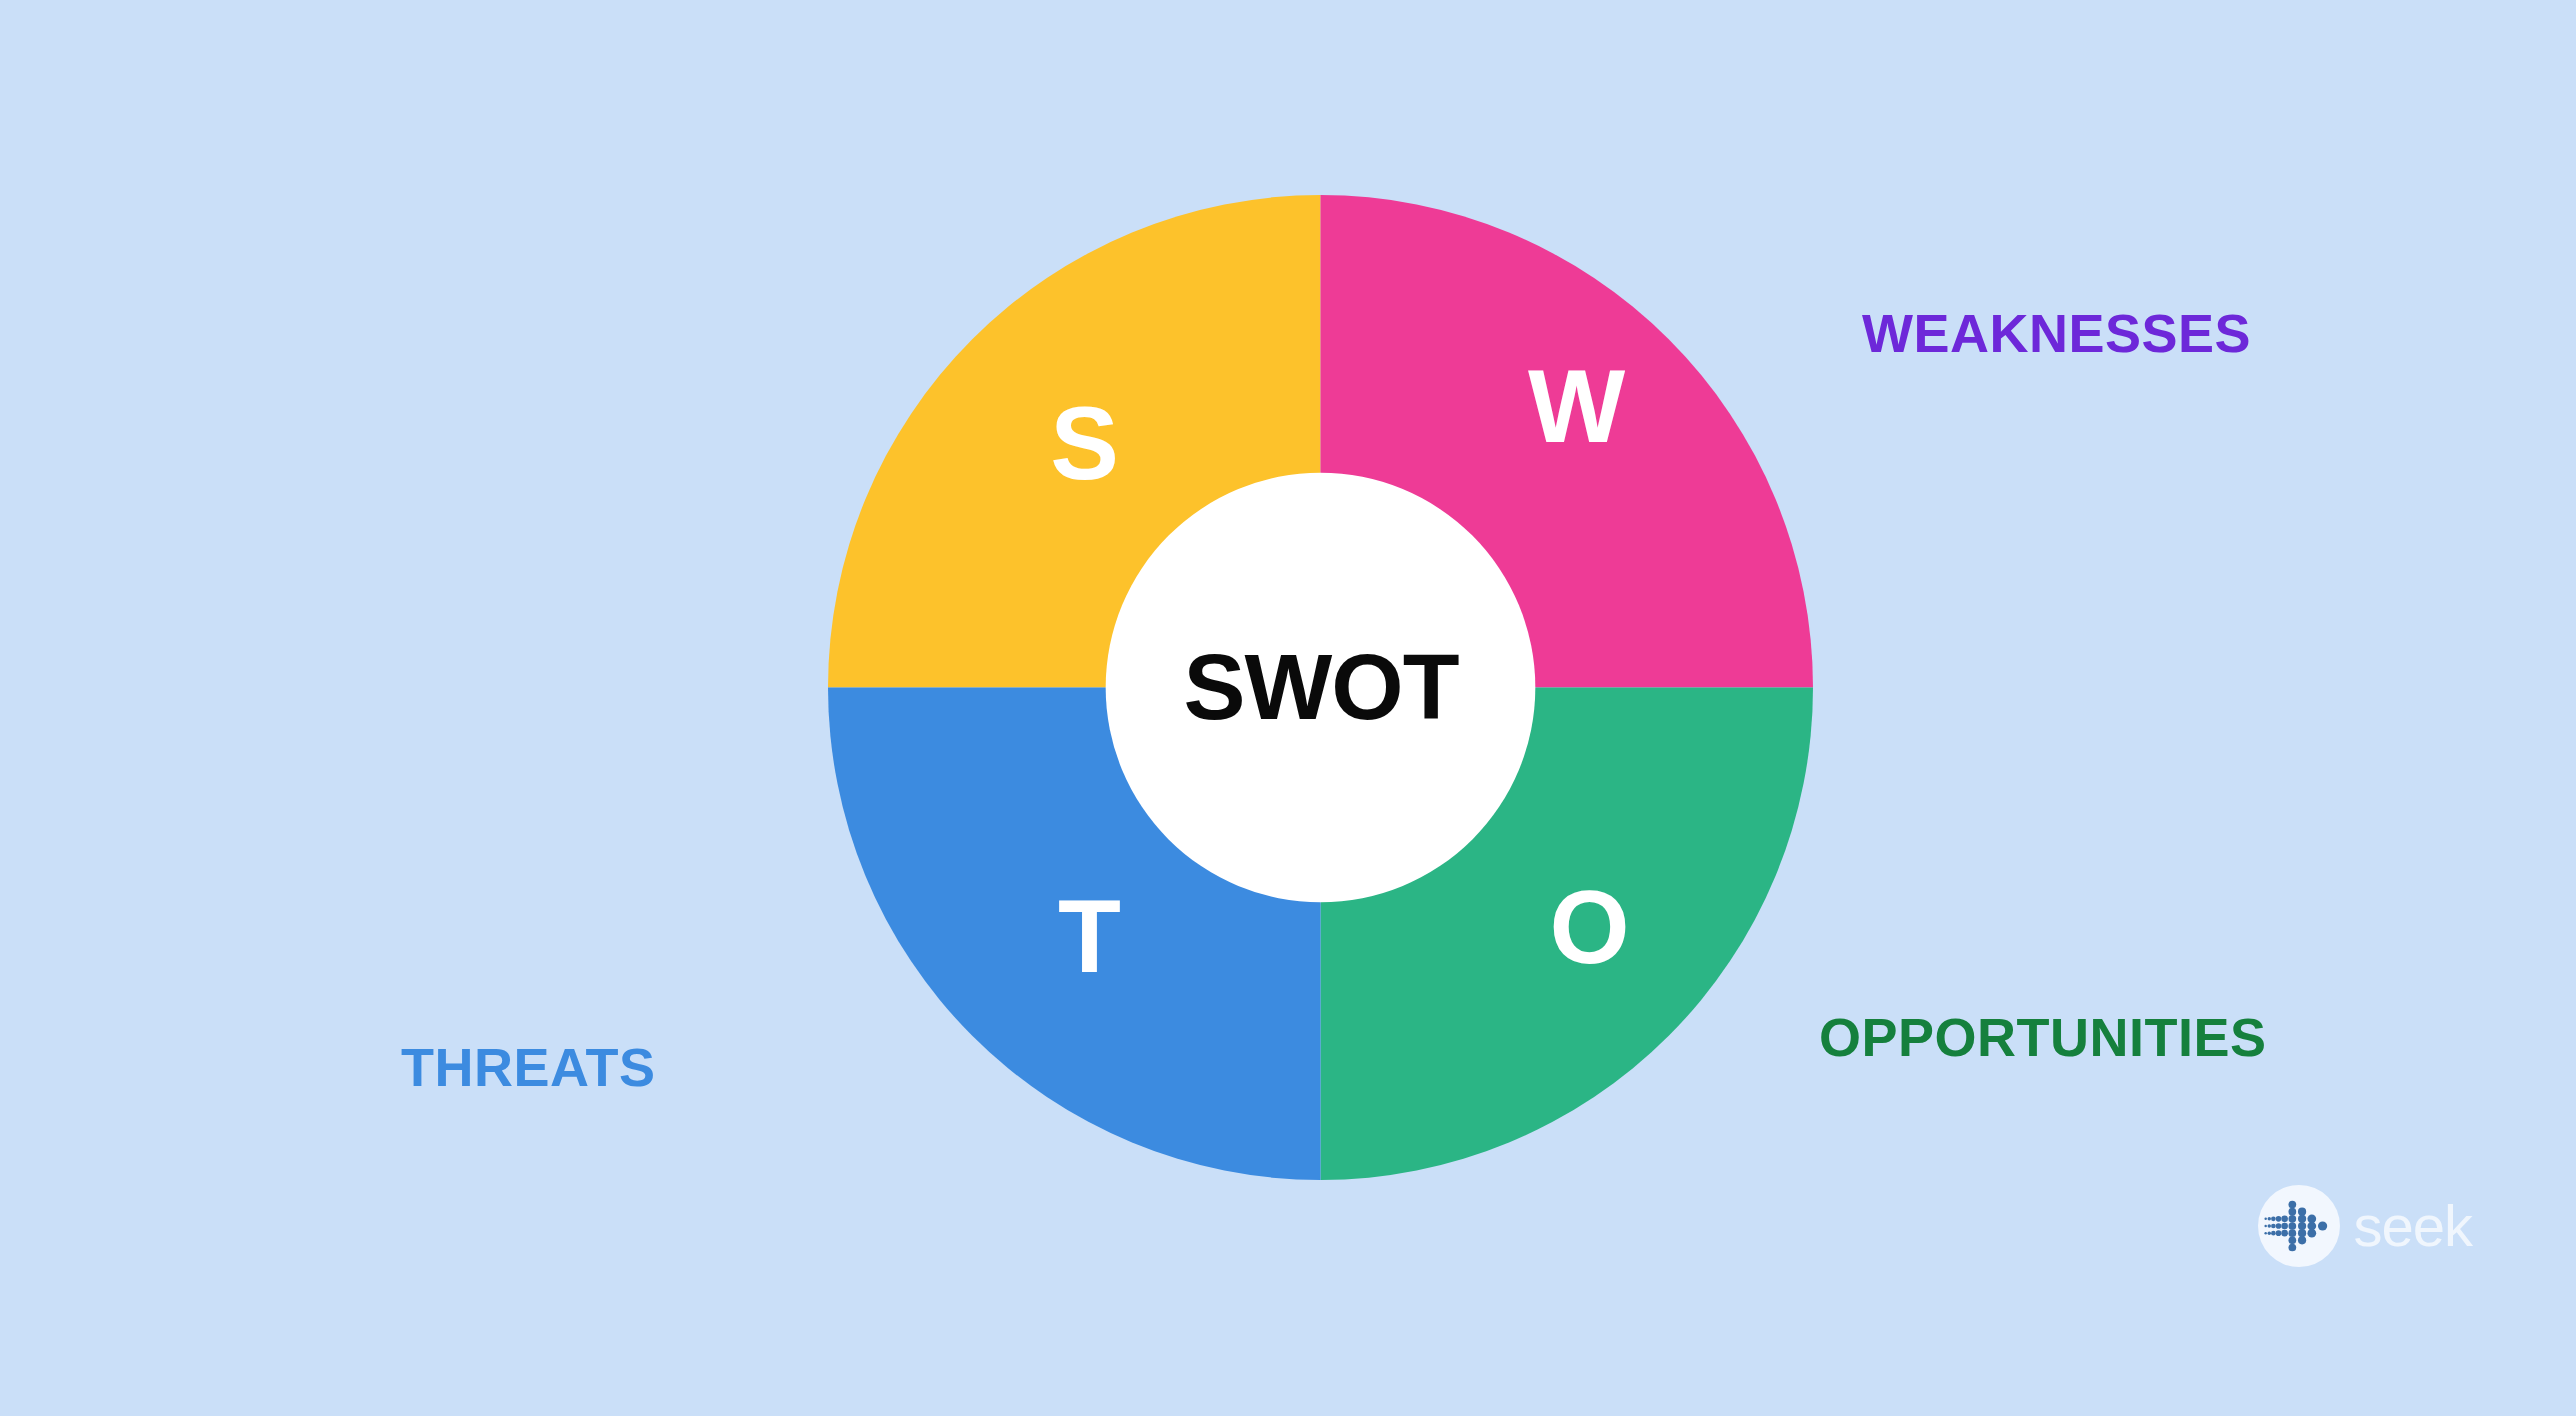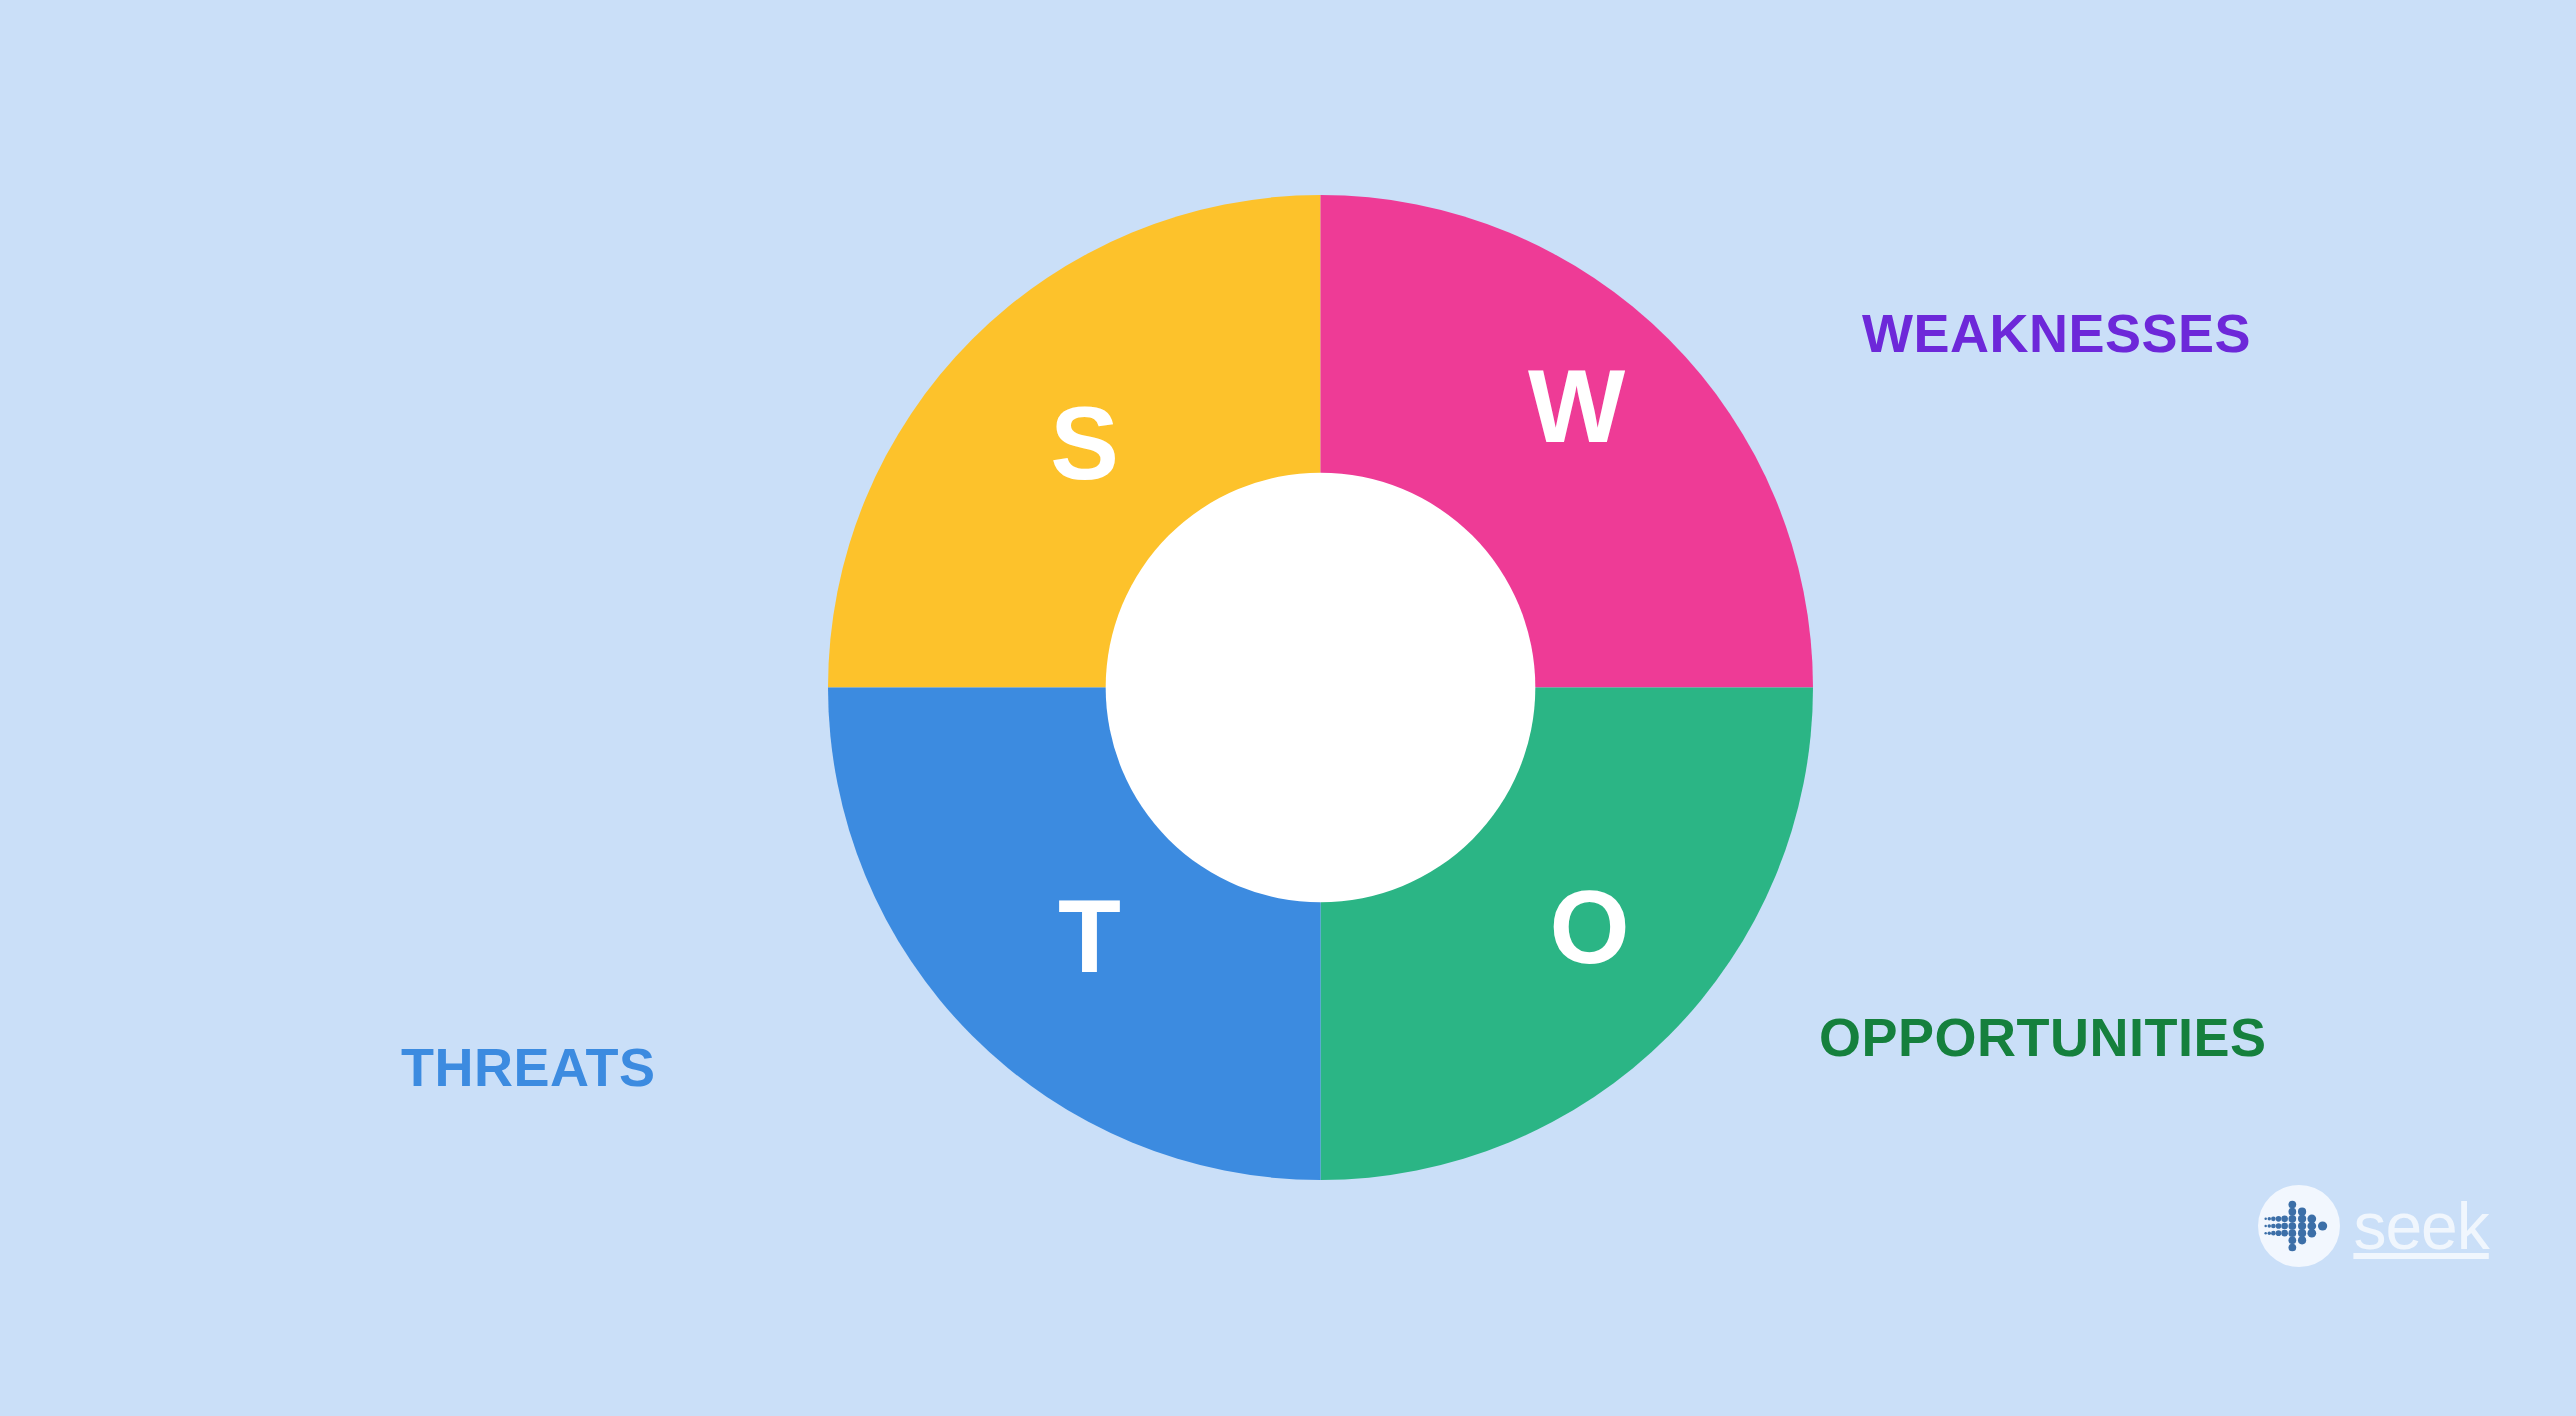--- a/index.html
+++ b/index.html
@@ -107,26 +107,25 @@
   .brand-mark svg {
     position: absolute;
     left: 0;
     top: 0;
     width: 82px;
     height: 82px;
     display: block;
   }
   .brand-word {
     color: #f0f6fd;
-    font-size: 66px;
+    font-size: 58px;
     line-height: 58px;
     font-weight: 400;
     letter-spacing: -1px;
     user-select: none;
-    text-decoration: underline;
   }
 </style>
 </head>
 <body>
 
 <div id="stage">
 
   <div class="wheel">
     <svg viewBox="0 0 1912 1912" xmlns="http://www.w3.org/2000/svg" aria-hidden="true">
 
@@ -140,20 +139,21 @@
 
       <circle cx="956" cy="956" r="417" fill="#ffffff"></circle>
     </svg>
   </div>
 
   <div class="quad-letter ql-s">S</div>
   <div class="quad-letter ql-w">W</div>
   <div class="quad-letter ql-o">O</div>
   <div class="quad-letter ql-t">T</div>
 
+  <div class="hub-label">SWOT</div>
 
   <div class="cat-label cat-weaknesses">WEAKNESSES</div>
   <div class="cat-label cat-opportunities">OPPORTUNITIES</div>
   <div class="cat-label cat-threats">THREATS</div>
 
   <div class="brand">
     <span class="brand-mark">
       <svg viewBox="0 0 160 160" xmlns="http://www.w3.org/2000/svg" aria-hidden="true">
         <g fill="#3c6fa8">
 

